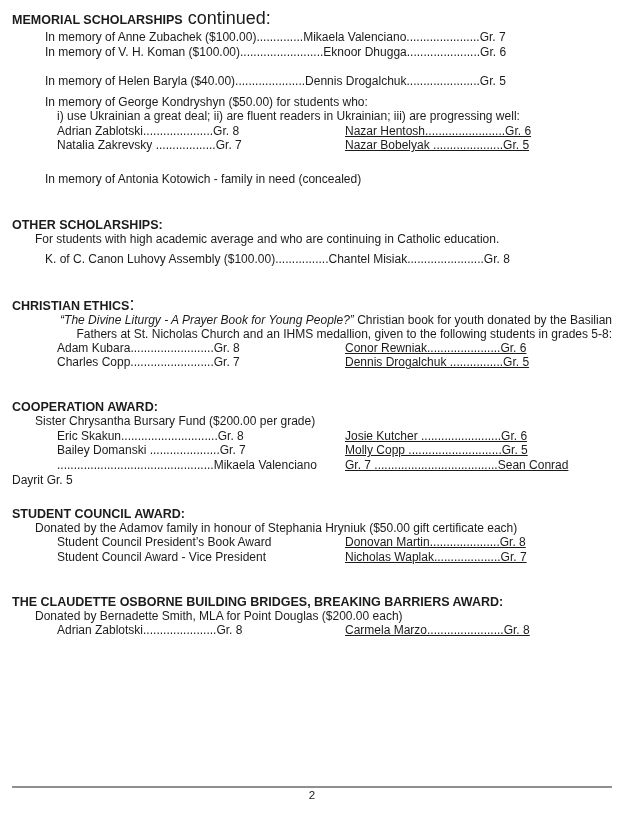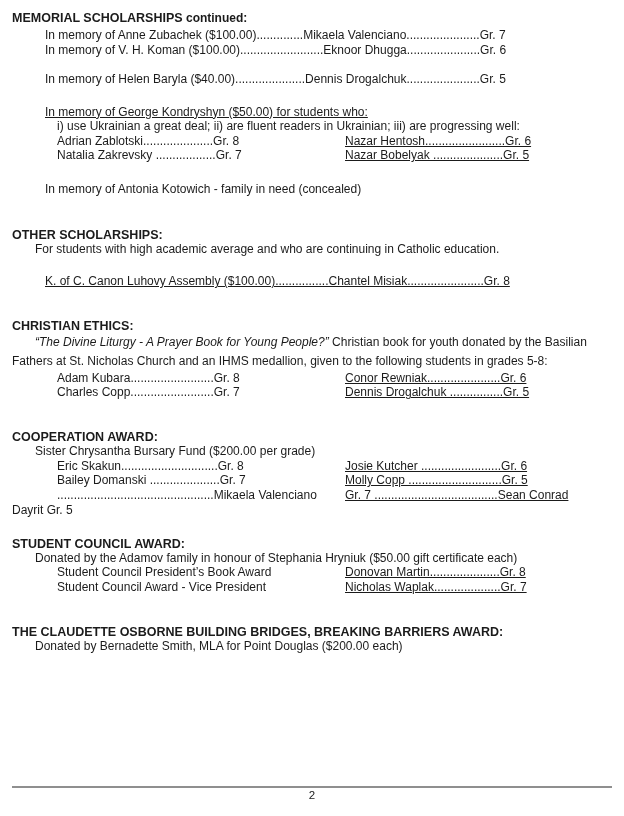--- a/index.html
+++ b/index.html
@@ -7,35 +7,35 @@
     width:624px; height:816px;
     background:#ffffff;
     font-family:"Liberation Sans", sans-serif;
     color:#1b1b1b;
     -webkit-font-smoothing:antialiased;
   }
   .page { position:relative; width:624px; height:816px; overflow:hidden; }
   .content { padding:11px 12px 0 12px; font-size:12px; }
 
   .heading { font-weight:bold; font-size:12.5px; line-height:14px; }
-  .heading .reg { font-weight:bold; font-size:12px;text-align:right; }
+  .heading .reg { font-weight:normal; font-size:18px;text-align:right; }
 
   .line   { line-height:14.5px; white-space:nowrap; }
   .ind-a  { padding-left:33px; }  
   .ind-b  { padding-left:45px; }  
   .ind-c  { padding-left:23px; }  
 
   .cols { display:flex; padding-left:45px; line-height:14.8px; white-space:nowrap; }
   .cols .left  { width:288px; flex:0 0 288px; }
   .cols .right { flex:1;text-decoration:underline; }
 
-  .para { line-height:19px; text-indent:23px; }
+  .para { line-height:14px; text-indent:23px;text-align:right; }
   .para .it { font-style:italic; }
 
-  .mt9  { margin-top:3px; }  .mt14 { margin-top:18px;text-decoration:underline; } .mt15 { margin-top:15px; }
+  .mt9  { margin-top:3px; }  .mt14 { margin-top:6px; } .mt15 { margin-top:15px; }
   .mt16 { } .mt19 { margin-top:19px; } .mt30 { margin-top:30px; }
   .mt31 { margin-top:31px; } .mt35 { margin-top:19px; }
 
   .footer-rule {
     position:absolute; left:12px; top:786px;
     width:600px; height:2px; background:#8f8f8f;
   }
   .page-num {
     position:absolute; left:0; top:789px; width:624px;
     text-align:center; font-size:11.5px; line-height:13px;
@@ -103,18 +103,22 @@
       <span class="left">Student Council President’s Book Award</span>
       <span class="right">Donovan Martin.....................Gr. 8</span>
     </div>
     <div class="cols">
       <span class="left">Student Council Award - Vice President</span>
       <span class="right">Nicholas Waplak....................Gr. 7</span>
     </div>
 
     <div class="heading mt30">THE CLAUDETTE OSBORNE BUILDING BRIDGES, BREAKING BARRIERS AWARD:</div>
     <div class="line ind-c">Donated by Bernadette Smith, MLA for Point Douglas  ($200.00 each)</div>
+    <div class="cols">
+      <span class="left">Adrian Zablotski......................Gr. 8</span>
+      <span class="right">Carmela Marzo.......................Gr. 8</span>
+    </div>
 
   </div>
 
   <div class="footer-rule"></div>
   <div class="page-num">2</div>
 </div>
 
 </body></html>

